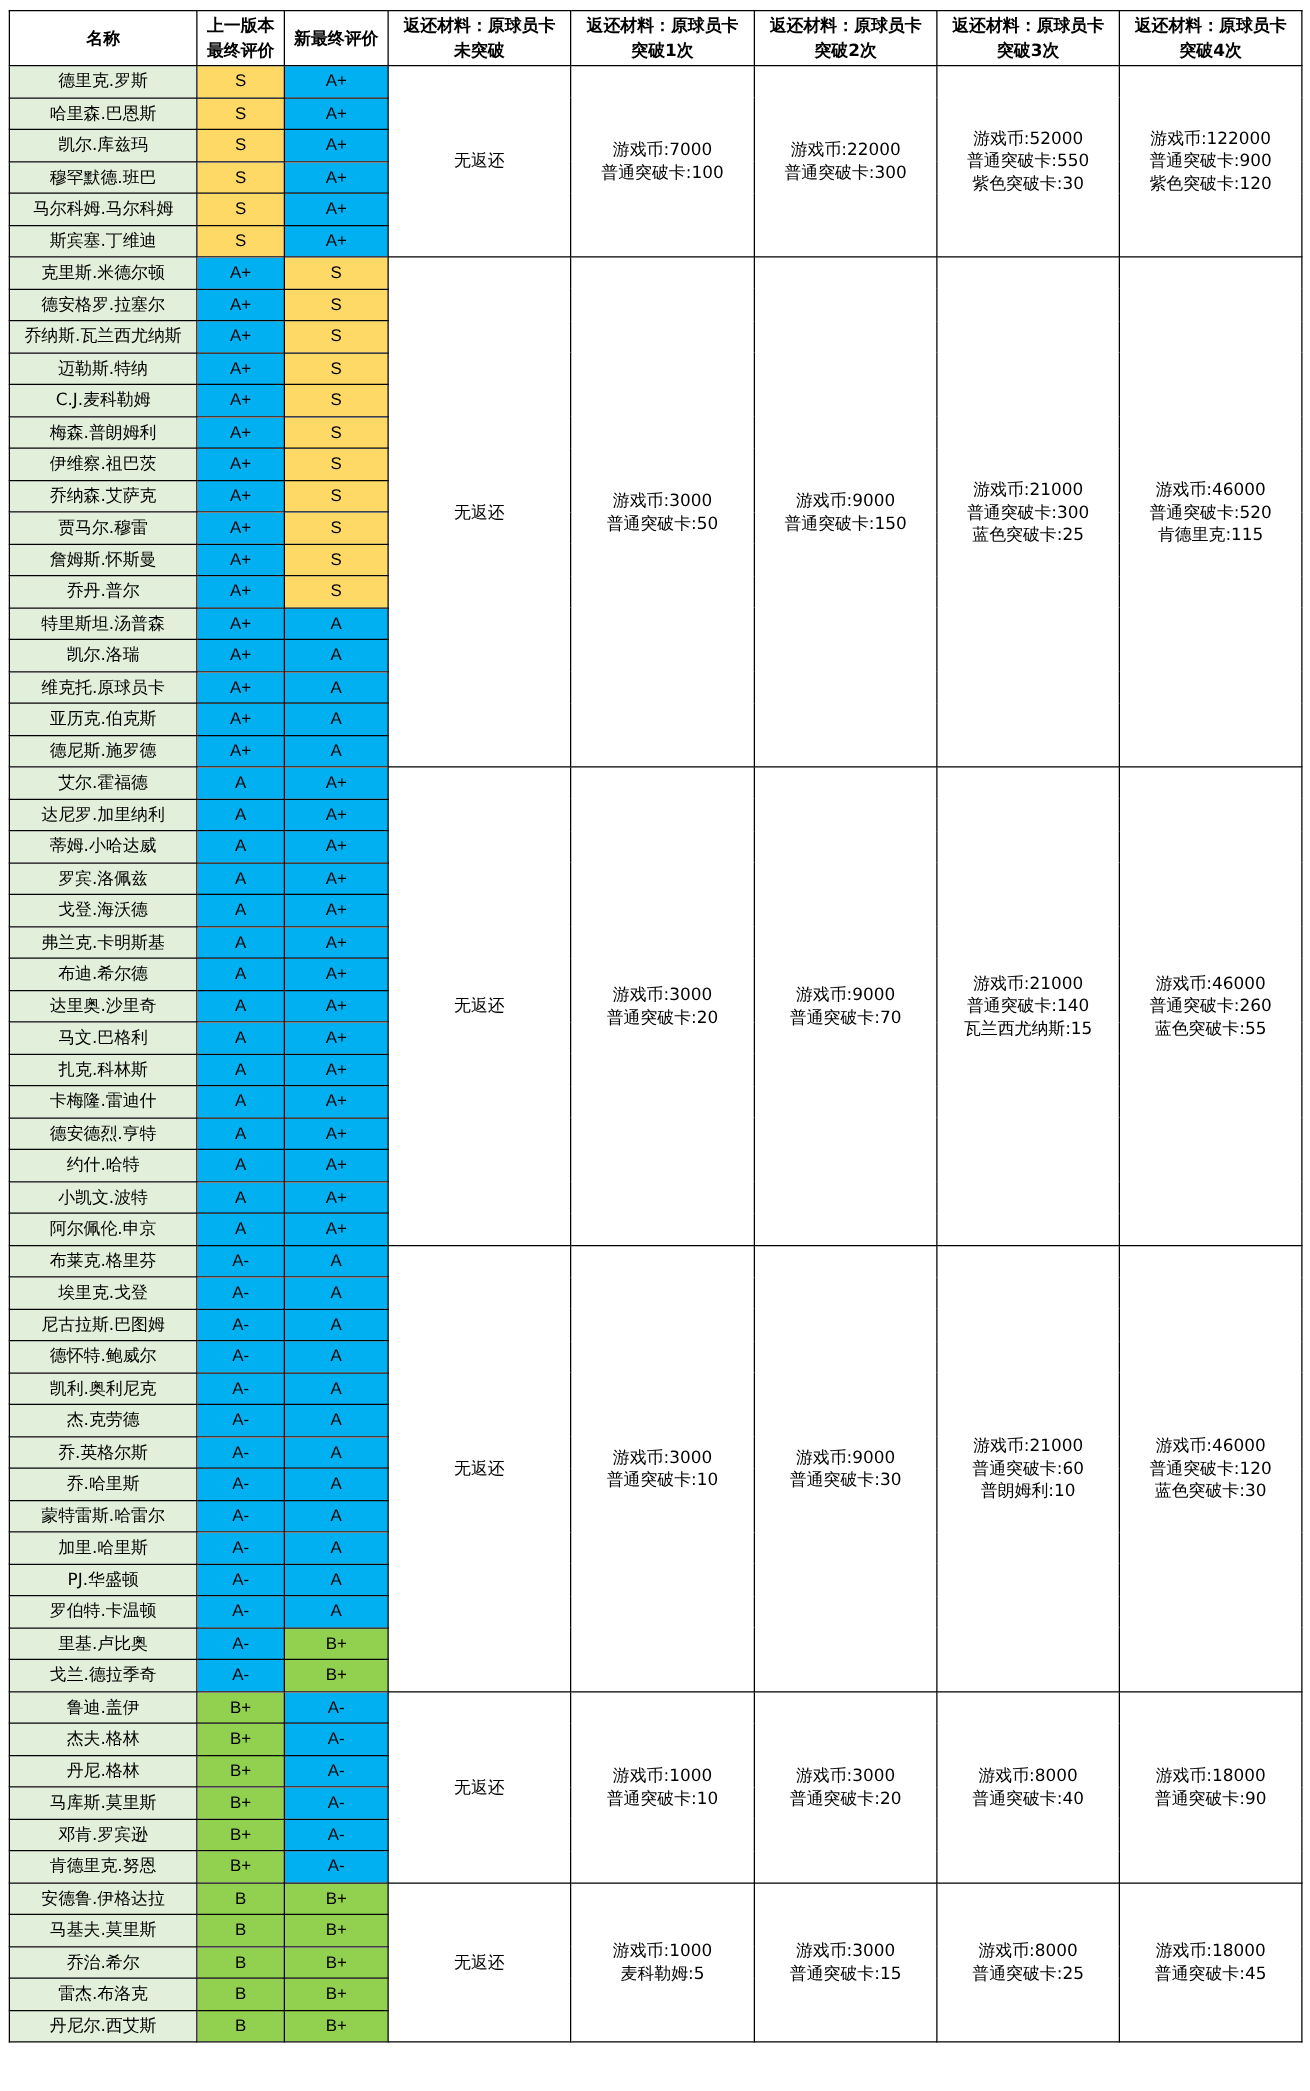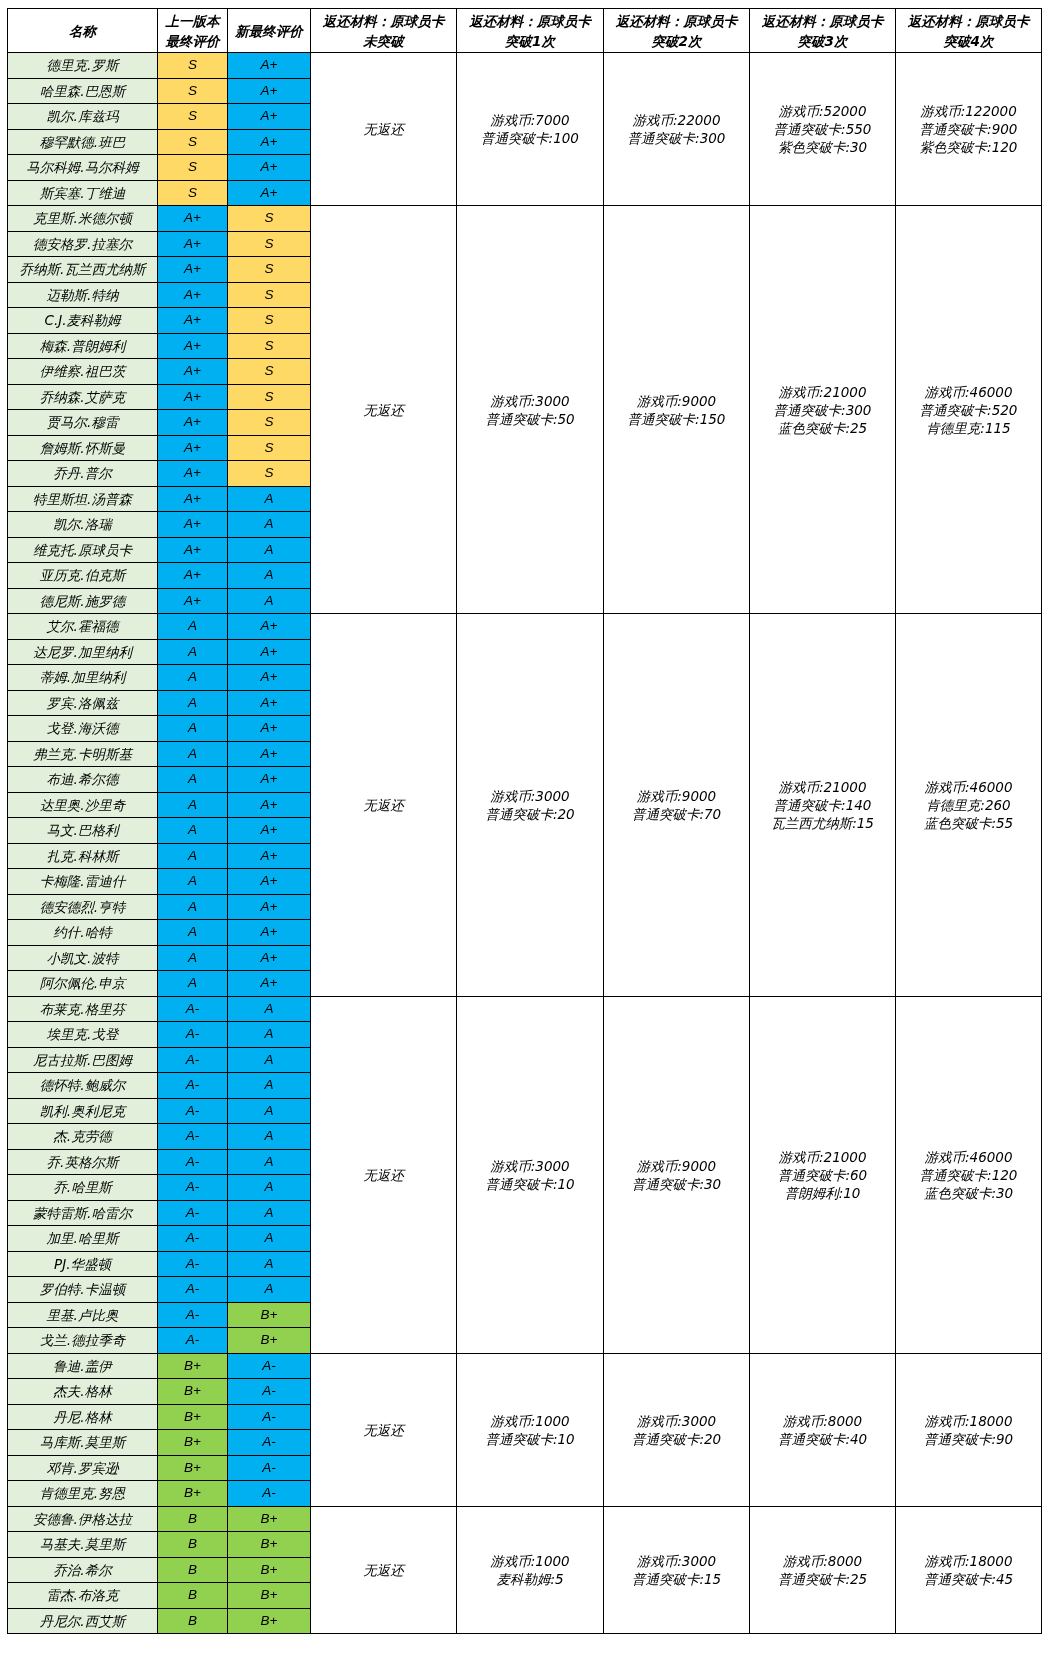--- a/index.html
+++ b/index.html
@@ -1,21 +1,20 @@
 <!DOCTYPE html>
 <html><head>
 <meta charset="utf-8">
 <style>
   html, body { margin: 0; padding: 0; background: #ffffff; }
   body { width: 1048px; height: 1673px; position: relative; font-family: "DejaVu Sans", "Liberation Sans", sans-serif; color: #000; }
   table.sheet {
     position: absolute; left: 7px; top: 8px;
     border-collapse: collapse; table-layout: fixed;
     width: 1034px;
-    font-style: italic;
   }
   table.sheet th, table.sheet td {
     border: 1.5px solid #000;
     text-align: center; vertical-align: middle;
     padding: 0; overflow: hidden; white-space: nowrap;
   }
   table.sheet th {
     height: 43px; font-size: 13.5px; font-weight: bold; line-height: 20px; background: #fff;
   }
   table.sheet td { height: 24.5px; font-size: 13.5px; line-height: 18px; }
@@ -247,31 +246,31 @@
           <div>游戏币:9000</div>
           <div>普通突破卡:70</div>
         </td>
         <td class="ret" rowspan="15">
           <div>游戏币:21000</div>
           <div>普通突破卡:140</div>
           <div>瓦兰西尤纳斯:15</div>
         </td>
         <td class="ret" rowspan="15">
           <div>游戏币:46000</div>
-          <div>肯德里克:260</div>
+          <div>普通突破卡:260</div>
           <div>蓝色突破卡:55</div>
         </td>
       </tr>
       <tr>
         <td class="name">达尼罗.加里纳利</td>
         <td class="grade g-A">A</td>
         <td class="grade g-Ap">A+</td>
       </tr>
       <tr>
-        <td class="name">蒂姆.加里纳利</td>
+        <td class="name">蒂姆.小哈达威</td>
         <td class="grade g-A">A</td>
         <td class="grade g-Ap">A+</td>
       </tr>
       <tr>
         <td class="name">罗宾.洛佩兹</td>
         <td class="grade g-A">A</td>
         <td class="grade g-Ap">A+</td>
       </tr>
       <tr>
         <td class="name">戈登.海沃德</td>

